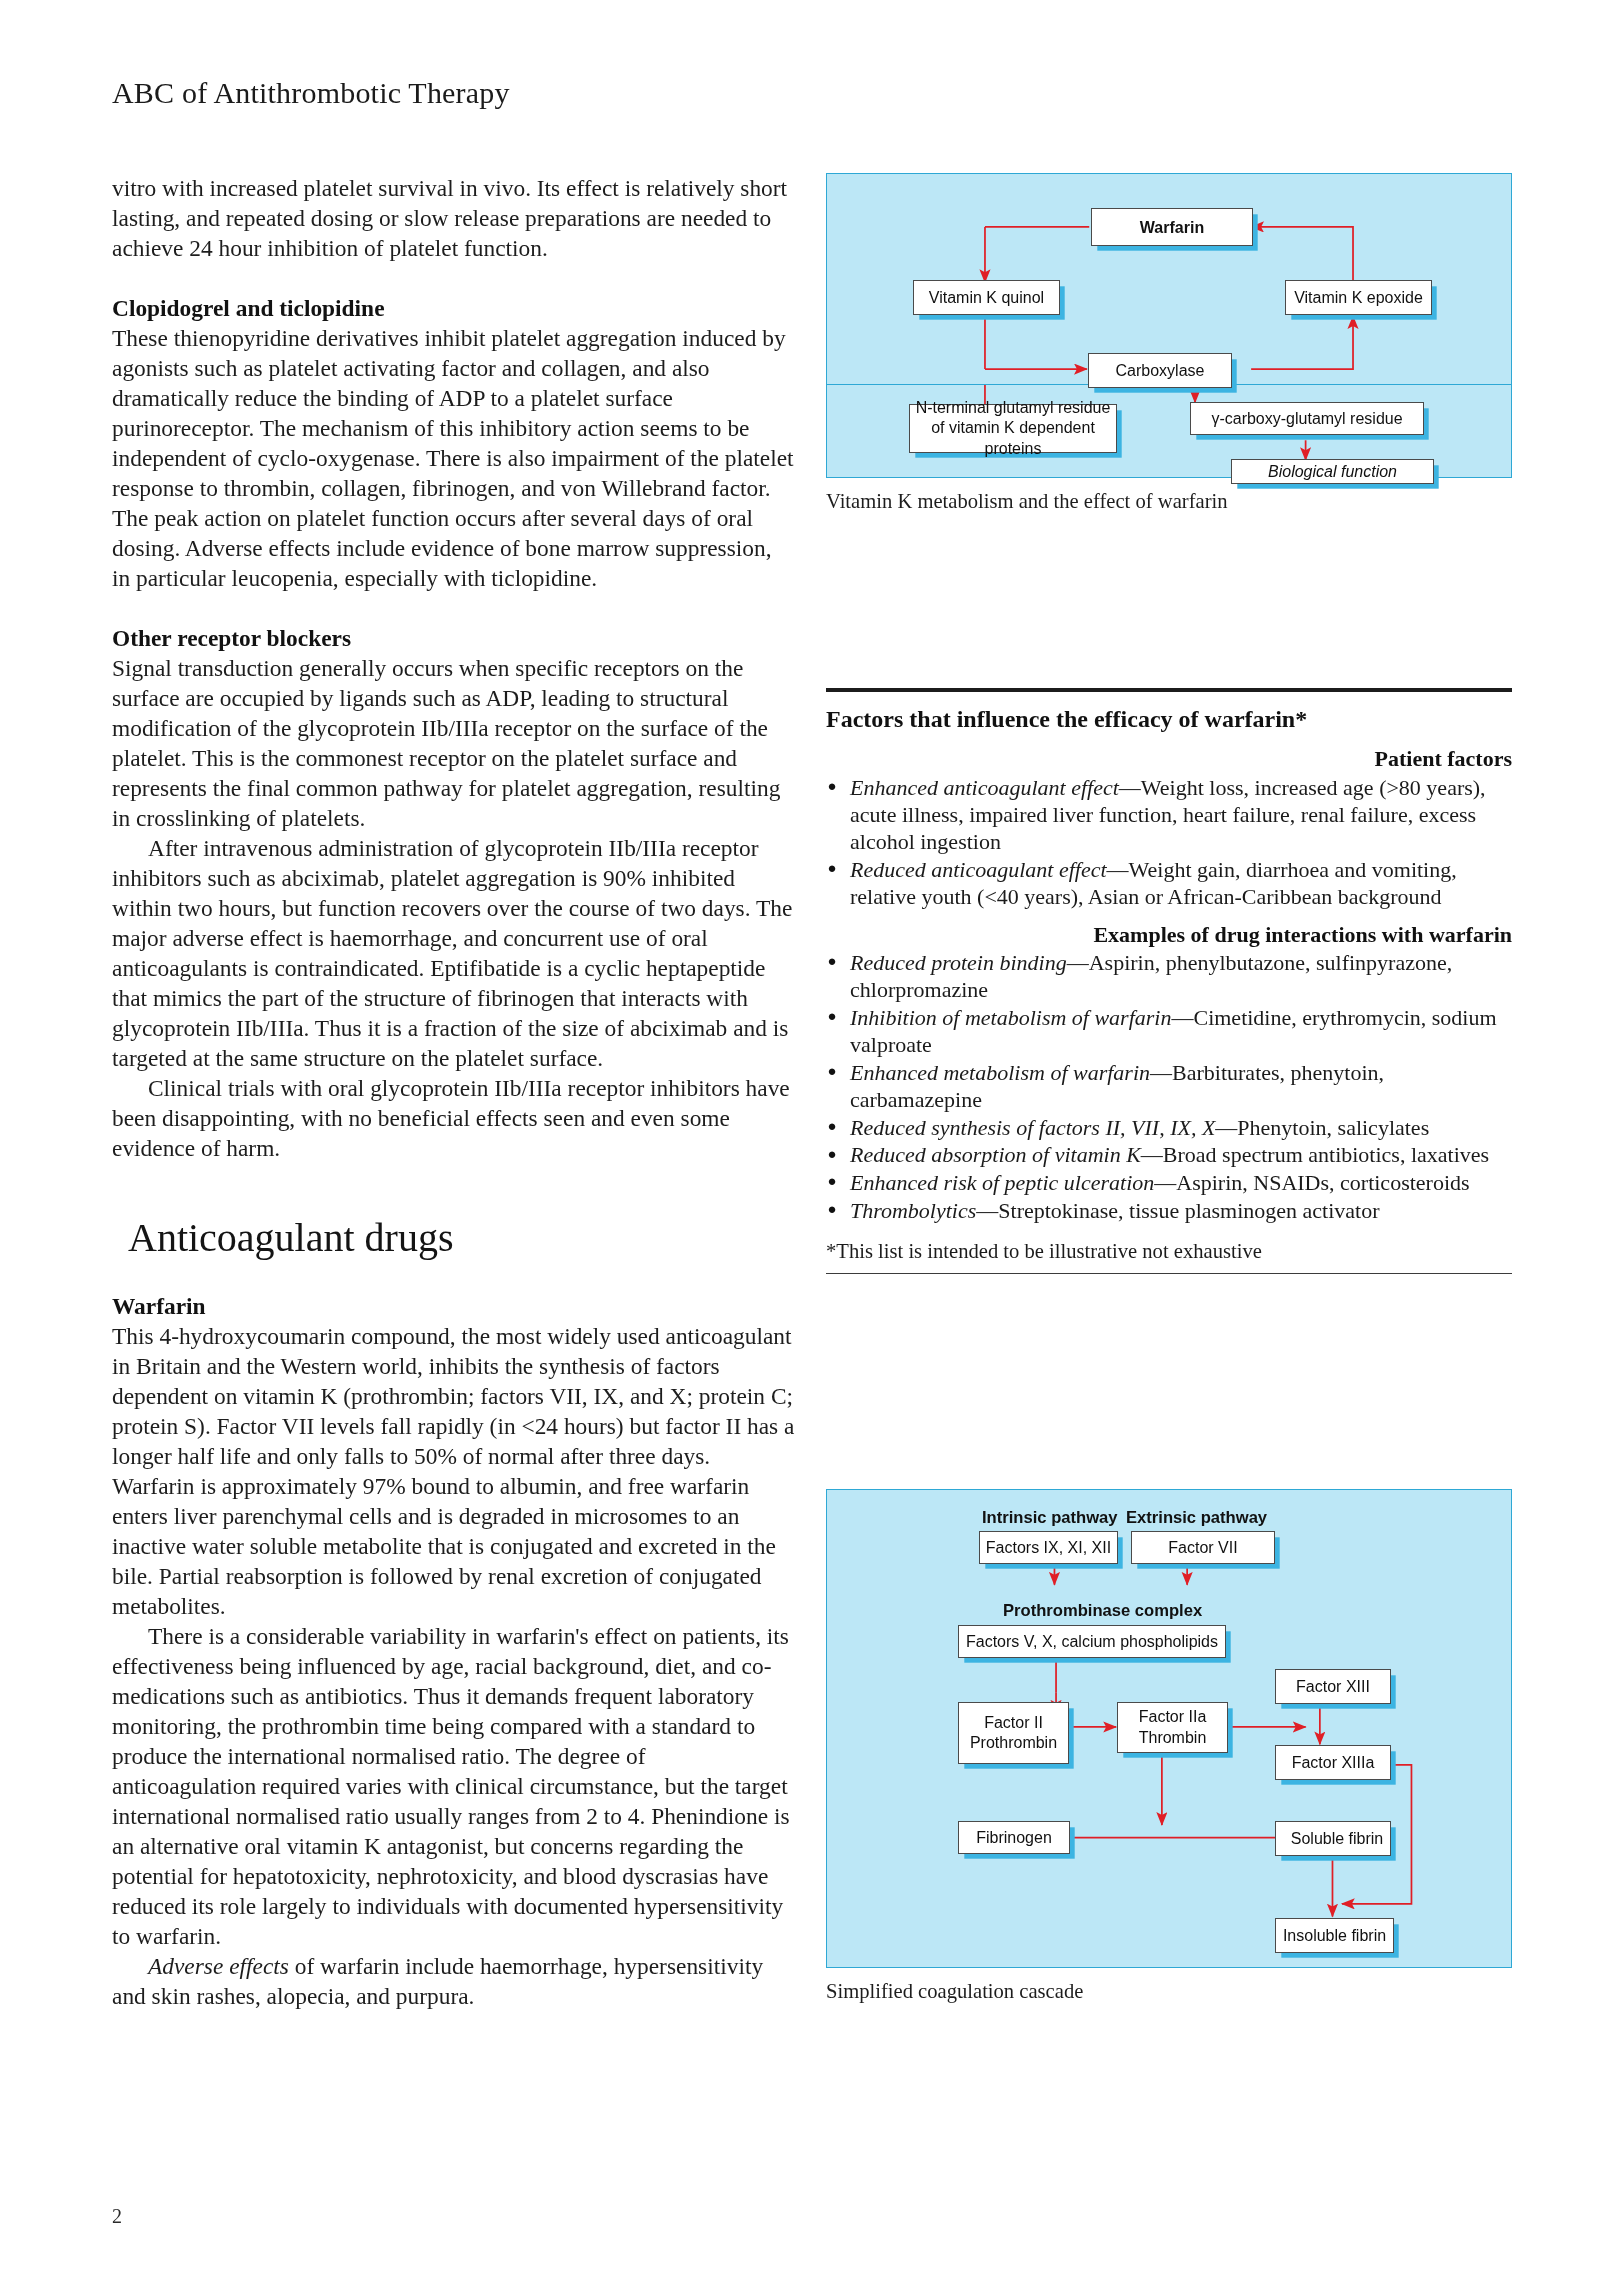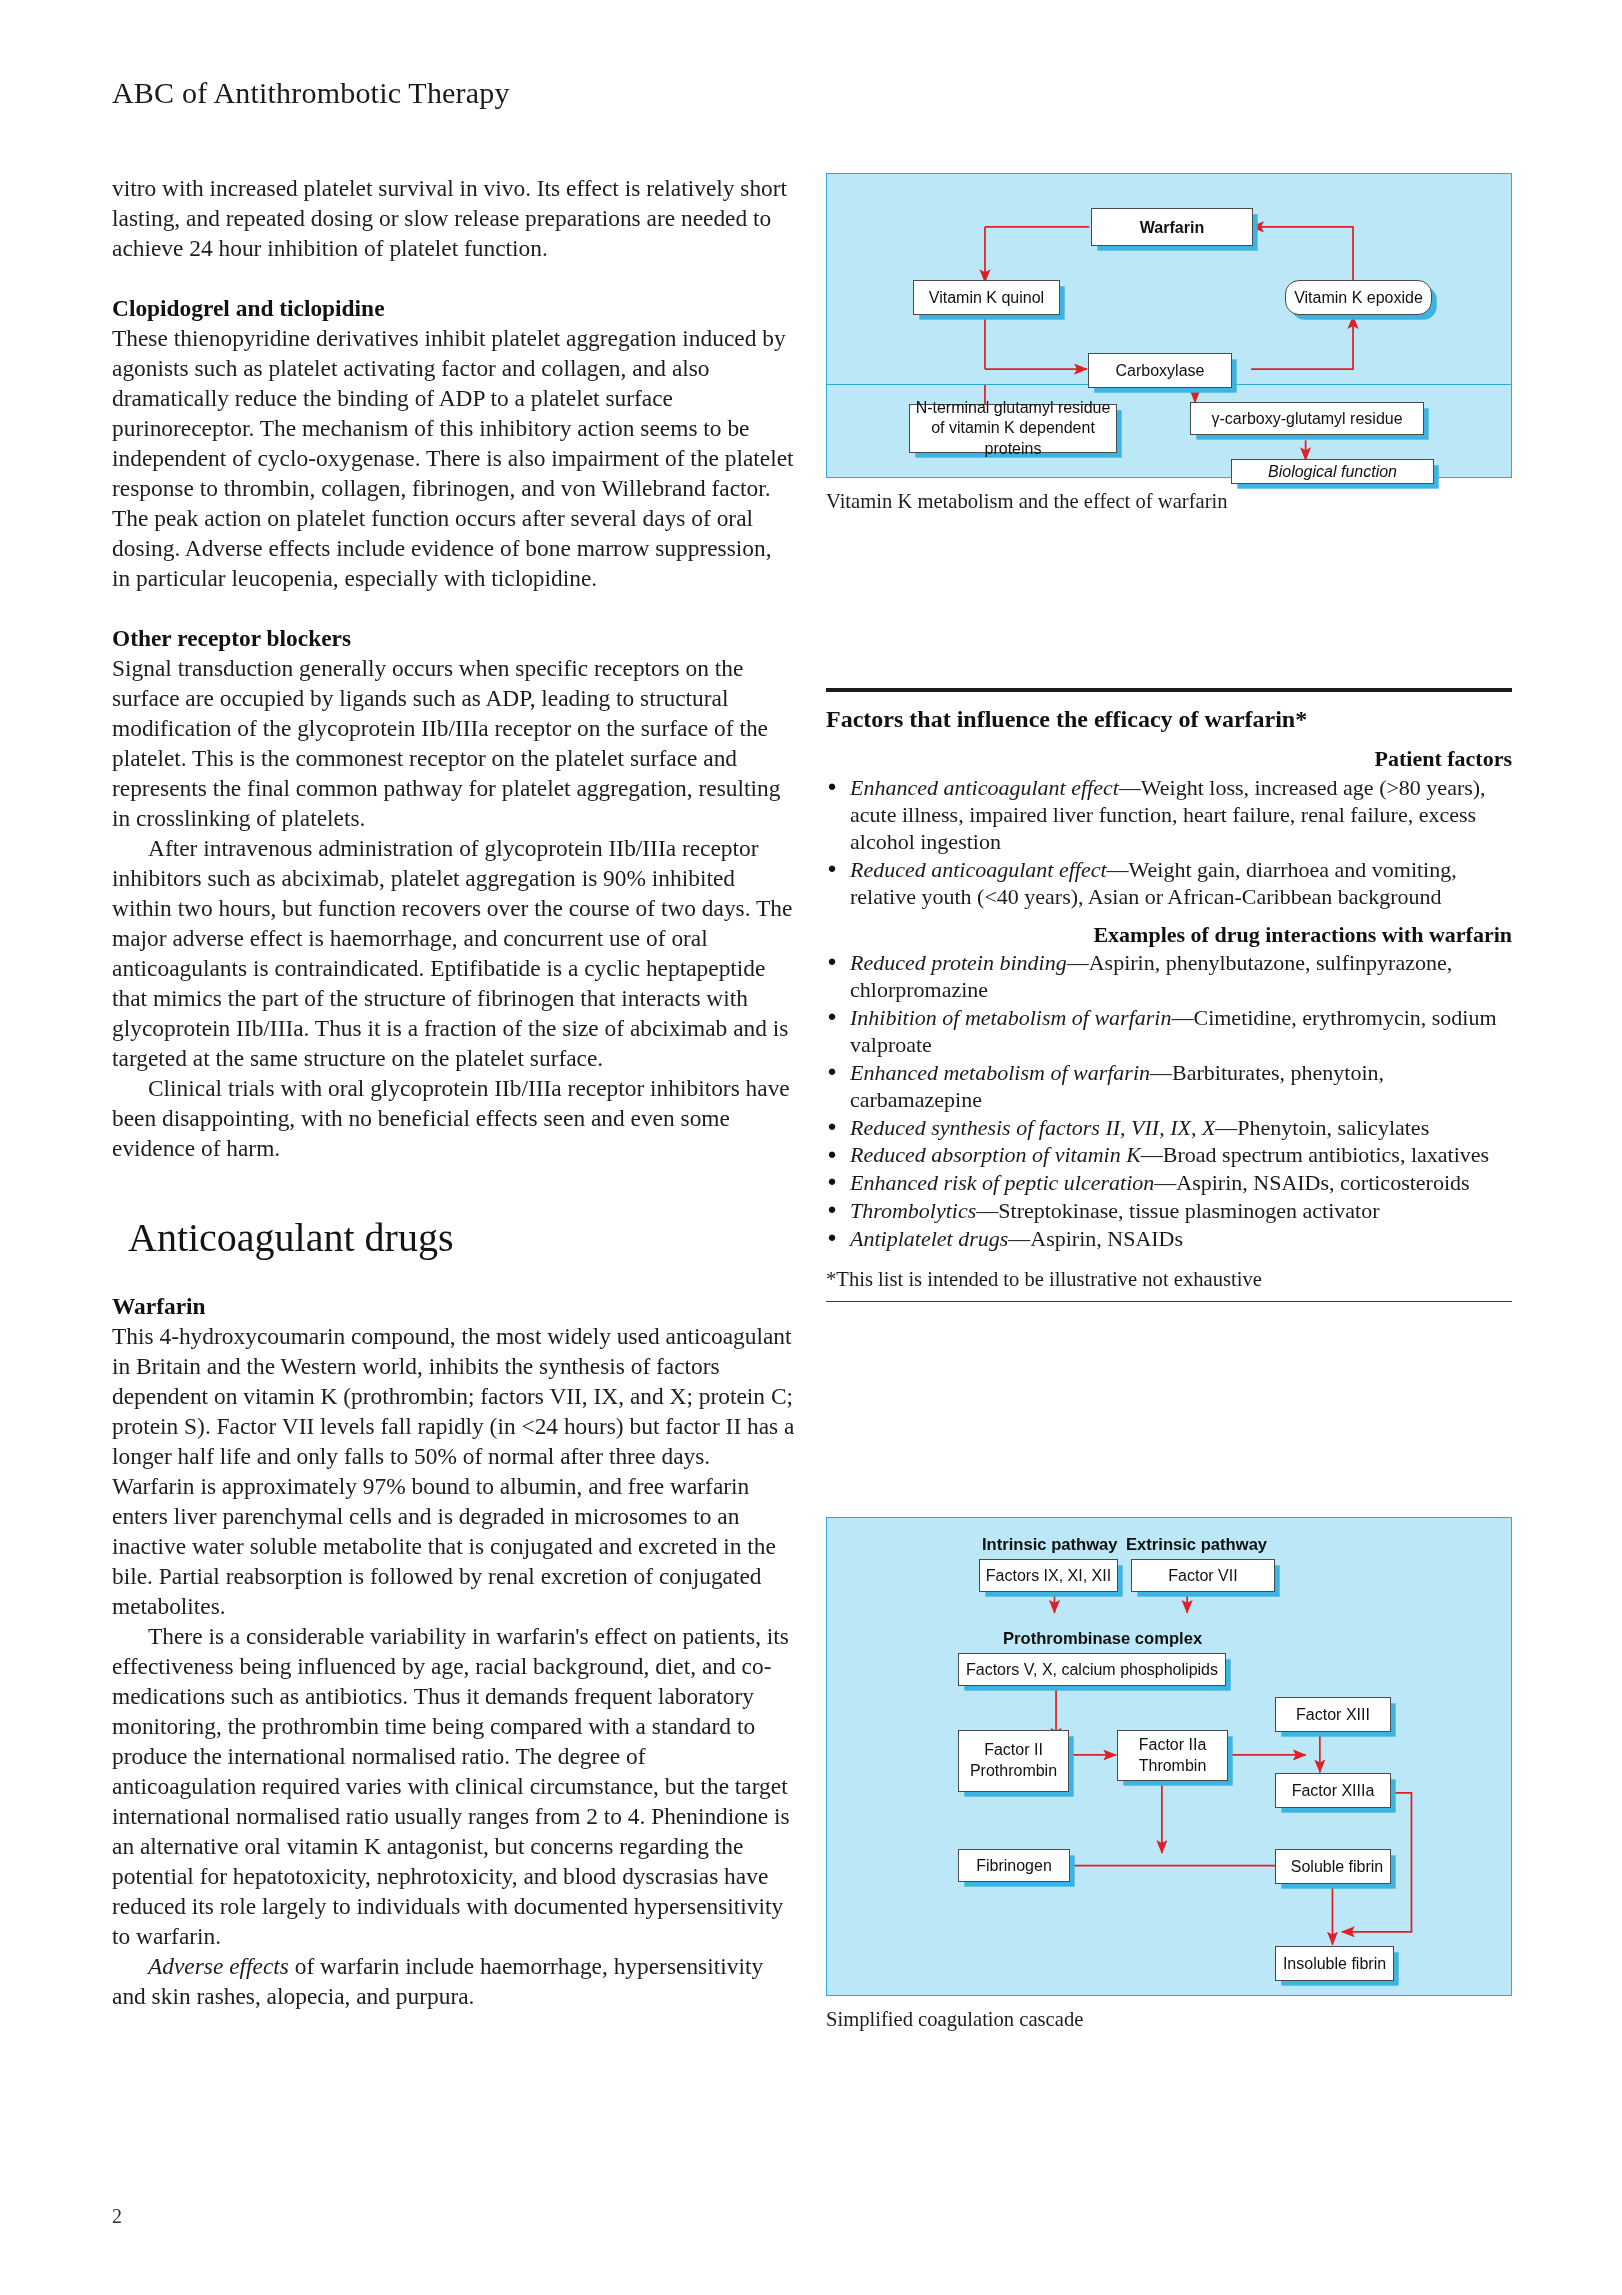--- a/index.html
+++ b/index.html
@@ -235,21 +235,21 @@
           <path d="M200,247 L329,247" marker-end="url(#ah1)"></path>
 
           <path d="M537,247 L666,247 L666,180" marker-end="url(#ah1)"></path>
         </g>
       </svg>
 
       <div class="dbox bold" style="left:264px;top:34px;width:162px;height:38px;">Warfarin</div>
 
       <div class="dbox" style="left:86px;top:106px;width:147px;height:35px;">Vitamin K quinol</div>
 
-      <div class="dbox" style="left:458px;top:106px;width:147px;height:35px;border-radius:14px;">Vitamin K epoxide</div>
+      <div class="dbox" style="left:458px;top:106px;width:147px;height:35px;">Vitamin K epoxide</div>
 
       <div class="dbox" style="left:261px;top:179px;width:144px;height:35px;">Carboxylase</div>
     </div>
 
     <div class="figure-panel" style="width:686px;height:93px;border-top:none;">
       <svg class="arrow-layer" viewBox="0 0 866 117" preserveAspectRatio="none">
         <defs>
           <marker id="ah1b" markerWidth="9" markerHeight="9" refX="7.4" refY="3.2" orient="auto">
             <path d="M0,0 L8,3.2 L0,6.4 L1.7,3.2 z" fill="#e01f26"></path>
           </marker>
@@ -289,21 +289,20 @@
 
       <h5 class="box-sub">Examples of drug interactions with warfarin</h5>
       <ul class="bullets">
         <li><span class="it">Reduced protein binding</span><span>—Aspirin, phenylbutazone, sulfinpyrazone, chlorpromazine</span></li>
         <li><span class="it"> Inhibition of metabolism of warfarin</span><span>—Cimetidine, erythromycin, sodium valproate</span></li>
         <li><span class="it">Enhanced metabolism of warfarin</span><span>—Barbiturates, phenytoin, carbamazepine</span></li>
         <li><span class="it">Reduced synthesis of factors II, VII, IX, X</span><span>—Phenytoin, salicylates</span></li>
         <li><span class="it">Reduced absorption of vitamin K</span><span>—Broad spectrum antibiotics, laxatives</span></li>
         <li><span class="it">Enhanced risk of peptic ulceration</span><span>—Aspirin, NSAIDs, corticosteroids</span></li>
         <li><span class="it">Thrombolytics</span><span>—Streptokinase, tissue plasminogen activator</span></li>
-        <li><span class="it">Antiplatelet drugs</span><span>—Aspirin, NSAIDs</span></li>
       </ul>
 
       <div class="footnote">*This list is intended to be illustrative not exhaustive</div>
       <div class="rule-thin"></div>
     </div>
 
     <div style="margin-top:215px;">
       <div class="figure-panel" style="width:686px;height:479px;">
 
         <svg class="arrow-layer" viewBox="0 0 866 605" preserveAspectRatio="none">

